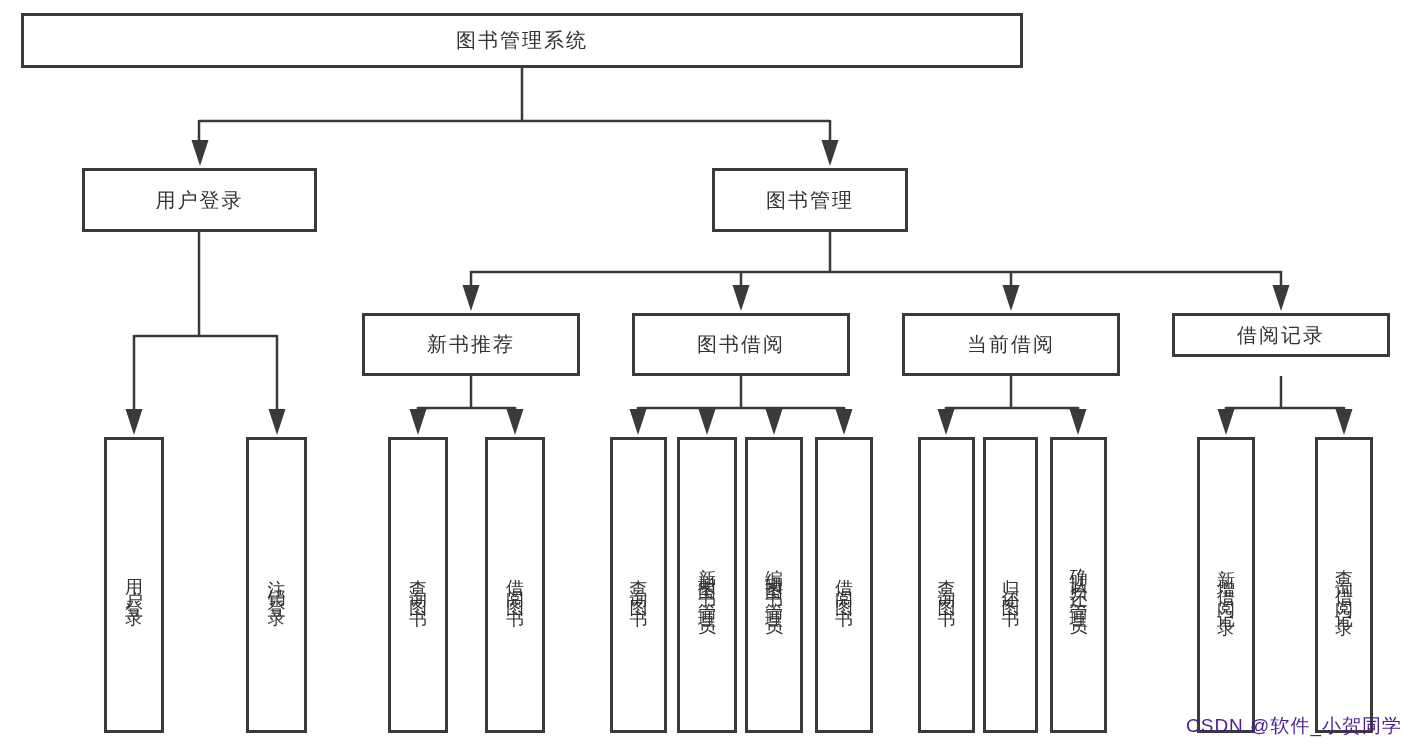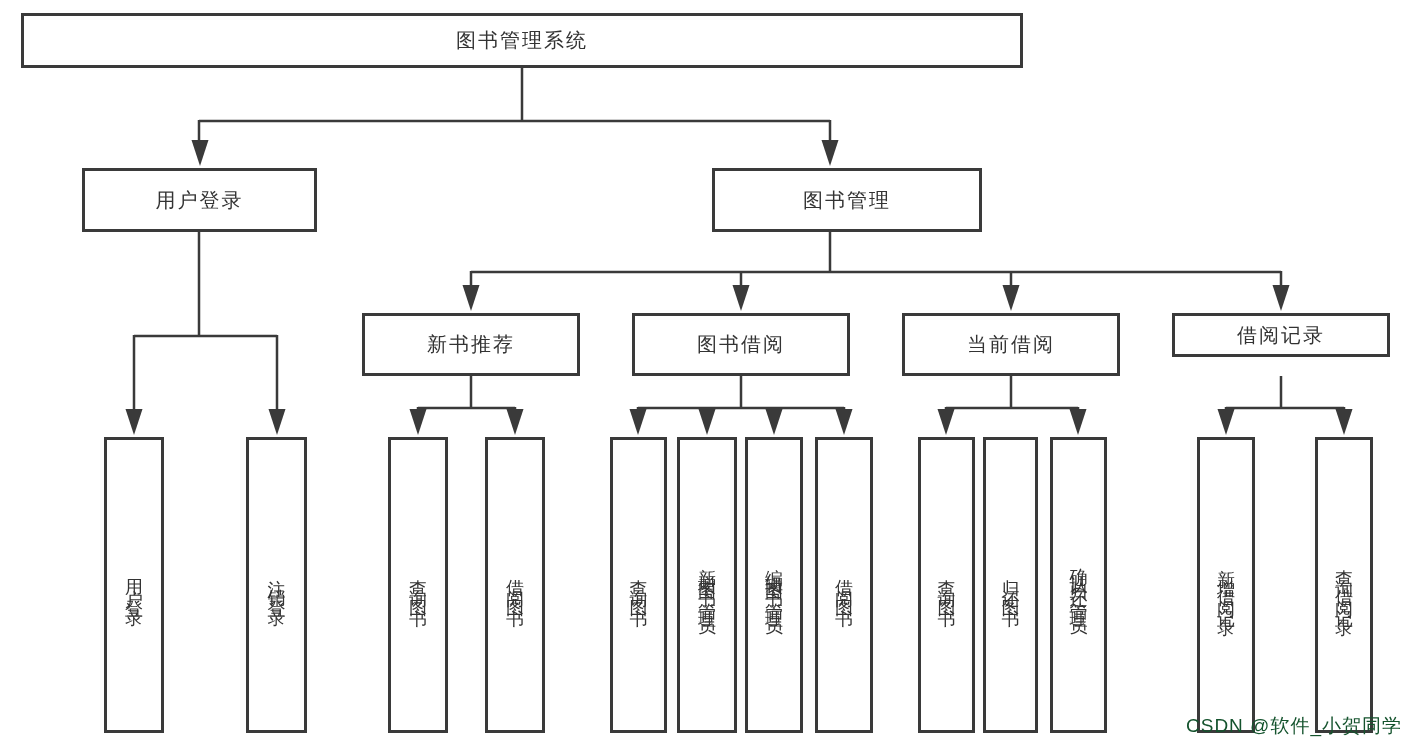--- a/index.html
+++ b/index.html
@@ -13,21 +13,21 @@
     display:flex;align-items:center;justify-content:center;z-index:2;
   }
   .hlabel{font-size:20px;letter-spacing:2px;white-space:nowrap;}
   .vlabel{
     writing-mode:vertical-rl;text-orientation:mixed;
     font-size:18px;letter-spacing:10px;line-height:1;white-space:nowrap;
   }
   .leaf{border-width:3px;}
   .watermark{
     position:absolute;left:1186px;top:713px;z-index:3;
-    font-size:19px;color:#14532d;letter-spacing:1px;white-space:nowrap;
+    font-size:19px;color:#4c1d95;letter-spacing:1px;white-space:nowrap;
   }
 </style>
 </head>
 <body>
 
 <div id="canvas">
 
   <svg id="wires" width="1405" height="747" viewBox="0 0 1405 747">
     <g stroke="#3a3a3a" stroke-width="2.5" fill="none">
 
@@ -67,21 +67,21 @@
     </g>
   </svg>
 
   <div class="box" style="left:21px;top:13px;width:1002px;height:55px;">
     <span class="hlabel">图书管理系统</span>
   </div>
 
   <div class="box" style="left:82px;top:168px;width:235px;height:64px;">
     <span class="hlabel">用户登录</span>
   </div>
-  <div class="box" style="left:712px;top:168px;width:270px;height:64px;">
+  <div class="box" style="left:712px;top:168px;width:196px;height:64px;">
     <span class="hlabel">图书管理</span>
   </div>
 
   <div class="box" style="left:632px;top:313px;width:218px;height:63px;">
     <span class="hlabel">图书借阅</span>
   </div>
   <div class="box" style="left:362px;top:313px;width:218px;height:63px;">
     <span class="hlabel">新书推荐</span>
   </div>
   <div class="box" style="left:902px;top:313px;width:218px;height:63px;">

